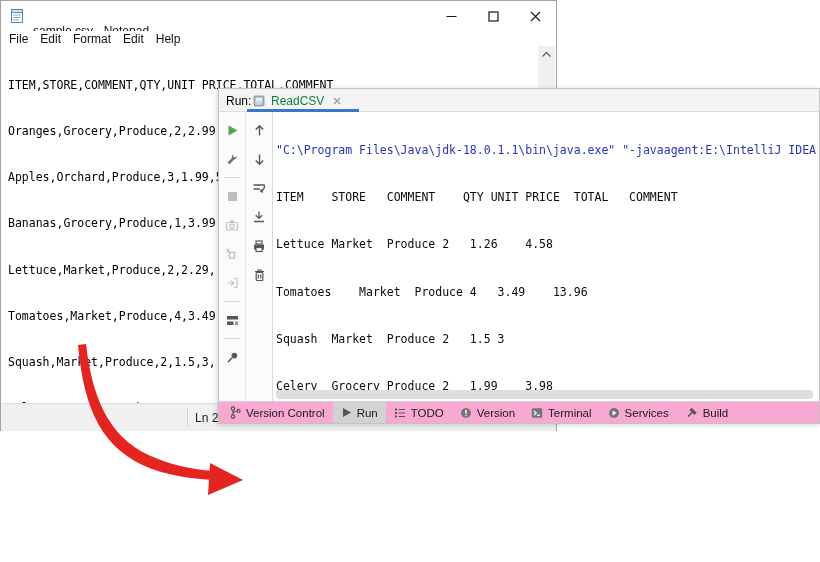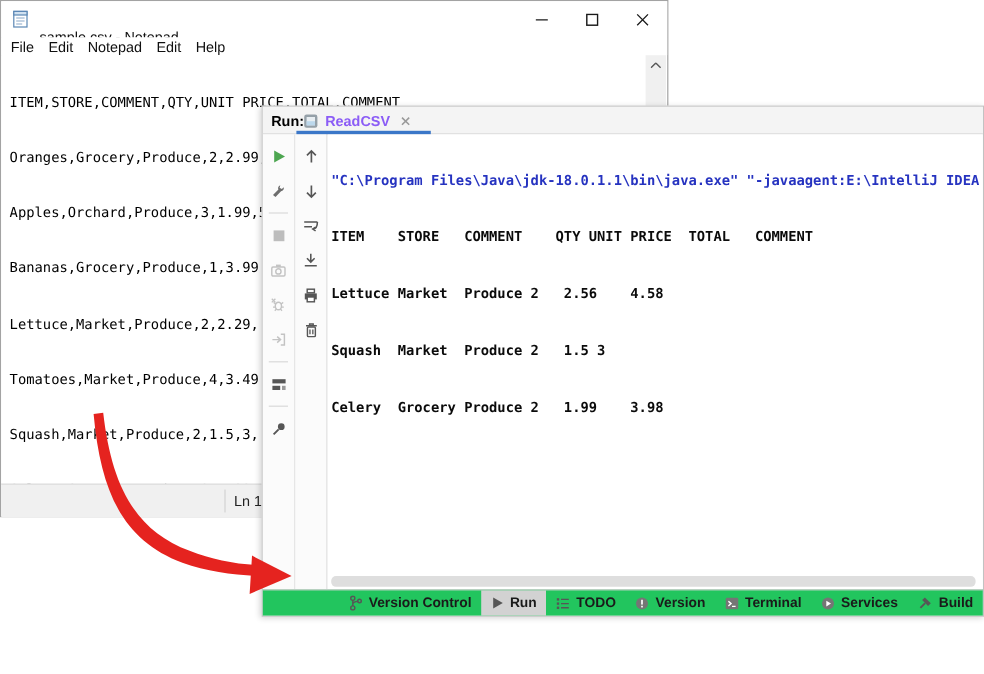--- a/index.html
+++ b/index.html
@@ -31,47 +31,47 @@
   .np-scroll-up { width:17px; height:17px; display:flex; align-items:center; justify-content:center; }
   .np-statusbar {
     position:absolute; left:0; right:0; top:402px; height:28px;
     background:#f0f0f0; border-top:1px solid #dcdcdc; font-size:12px; color:#222;
   }
   .np-status-sep { position:absolute; left:186px; top:4px; bottom:4px; width:1px; background:#d2d2d2; }
   .np-status-ln { position:absolute; left:194px; top:0; bottom:0; display:flex; align-items:center; }
 
   
   #ij {
-    position:absolute; left:218px; top:88px; width:602px; height:426px;
-    background:#fff; border:1px solid #c2c2c2; box-shadow:-1px 1px 5px rgba(0,0,0,0.18);font-weight:bold;
+    position:absolute; left:218px; top:88px; width:602px; height:336px;
+    background:#fff; border:1px solid #c2c2c2; box-shadow:-1px 1px 5px rgba(0,0,0,0.18);
   }
   .ij-header { position:absolute; left:0; top:0; right:0; height:23px; background:#f4f4f4; border-bottom:1px solid #dcdcdc; }
   .ij-run-label { position:absolute; left:7px; top:0; height:23px; display:flex; align-items:center; font-size:12px; color:#000; }
   .ij-tab { position:absolute; left:28px; top:0; height:23px; width:112px; display:flex; align-items:center; }
   .ij-tab-icon { margin-left:6px; width:12px; height:12px; }
-  .ij-tab-label { margin-left:6px; font-size:12px; color:#8b5cf6; }
+  .ij-tab-label { margin-left:6px; font-size:12px; color:#15803d; }
   .ij-tab-close { margin-left:8px; width:10px; height:10px; }
   .ij-tab-underline { position:absolute; left:28px; top:20px; width:112px; height:3px; }
   .ij-toolbar-a { position:absolute; left:0; top:23px; bottom:22px; width:26px; background:#fbfbfb; }
   .ij-toolbar-b { position:absolute; left:26px; top:23px; bottom:22px; width:27px; background:#fbfbfb; border-left:1px solid #e6e6e6; }
   .ij-gutter-line { position:absolute; left:53px; top:23px; bottom:22px; width:1px; background:#d9d9d9; }
   .tbtn { width:100%; height:22px; margin-top:7px; display:flex; align-items:center; justify-content:center; }
   .tsep { width:16px; height:1px; background:#d9d9d9; margin:7px auto 0 auto; }
   .ij-console {
     position:absolute; left:54px; top:23px; right:0; bottom:22px;
     background:#fff; overflow:hidden; padding:3px 0 0 3px;
     font-family:"DejaVu Sans Mono", monospace; font-size:11.5px;
     white-space:pre; color:#0b0b0b;
   }
   .cline { height:19.2px; }
   .ij-hscroll { position:absolute; left:57px; bottom:24px; width:537px; height:9px; background:#dedede; border-radius:4px; }
   .ij-bottombar {
     position:absolute; left:0; right:0; bottom:0; height:22px;
-    background:#22c55e; border-top:1px solid #d2d2d2;
-    display:flex; align-items:stretch; font-size:11.5px; color:#1a1a1a;justify-content:flex-end;
+    background:#f9a8d4; border-top:1px solid #d2d2d2;
+    display:flex; align-items:stretch; font-size:11.5px; color:#1a1a1a;
   }
   .bb-item { display:flex; align-items:center; gap:5px; padding:0 8px; }
   .bb-item.active { background:#d2d2d2; }
   .bb-item:first-child { margin-left:2px; }
 
   
   #arrow-layer { position:absolute; left:0; top:0; width:820px; height:562px; pointer-events:none; z-index:50; }
 </style>
 </head>
 <body>
@@ -103,21 +103,21 @@
           <svg width="11" height="11" viewBox="0 0 11 11">
               <path d="M1 1 L10 10 M10 1 L1 10" stroke="#1a1a1a" stroke-width="1.1"></path>
             </svg>
         </div>
       </div>
     </div>
 
     <div class="np-menubar">
       <span class="np-menu-item">File</span>
       <span class="np-menu-item">Edit</span>
-      <span class="np-menu-item">Notepad</span>
+      <span class="np-menu-item">Format</span>
       <span class="np-menu-item">Edit</span>
       <span class="np-menu-item">Help</span>
     </div>
 
     <div class="np-text">
       <div>ITEM,STORE,COMMENT,QTY,UNIT PRICE,TOTAL,COMMENT</div>
       <div>Oranges,Grocery,Produce,2,2.99,5.98,</div>
       <div>Apples,Orchard,Produce,3,1.99,5.97,Have coupon</div>
       <div>Bananas,Grocery,Produce,1,3.99</div>
       <div>Lettuce,Market,Produce,2,2.29,</div>
@@ -140,21 +140,21 @@
     <div class="np-scrollbar">
       <div class="np-scroll-up">
         <svg width="9" height="5" viewBox="0 0 9 5">
             <path d="M0.5 4.5 L4.5 0.5 L8.5 4.5" fill="none" stroke="#5a5a5a" stroke-width="1.2"></path>
           </svg>
       </div>
     </div>
 
     <div class="np-statusbar">
       <div class="np-status-sep"></div>
-      <div class="np-status-ln">Ln 1</div>
+      <div class="np-status-ln">Ln 2</div>
     </div>
   </div>
 
   <div id="ij">
     <div class="ij-header">
       <span class="ij-run-label">Run:</span>
       <div class="ij-tab">
         <svg class="ij-tab-icon" viewBox="0 0 12 12">
           <rect x="0.5" y="0.5" width="11" height="11" rx="2" fill="#95a0a8"></rect>
           <rect x="2.5" y="2.5" width="7" height="7" fill="#e8eef2"></rect>
@@ -258,21 +258,22 @@
           <rect x="3.2" y="4.5" width="6.6" height="8" rx="0.8" fill="none" stroke="#565656" stroke-width="1.2"></rect>
           <path d="M5.3 6.5 V10.5 M7.7 6.5 V10.5" stroke="#565656" stroke-width="1.1"></path>
         </svg>
       </div>
     </div>
     <div class="ij-gutter-line"></div>
 
     <div class="ij-console">
       <div class="cline" style="color:#2633C0">"C:\Program Files\Java\jdk-18.0.1.1\bin\java.exe" "-javaagent:E:\IntelliJ IDEA</div>
       <div class="cline">ITEM    STORE   COMMENT    QTY UNIT PRICE  TOTAL   COMMENT</div>
-      <div class="cline">Lettuce Market  Produce 2   2.56    4.58</div>
+      <div class="cline">Lettuce Market  Produce 2   1.26    4.58</div>
+      <div class="cline">Tomatoes    Market  Produce 4   3.49    13.96</div>
       <div class="cline">Squash  Market  Produce 2   1.5 3</div>
       <div class="cline">Celery  Grocery Produce 2   1.99    3.98</div>
       
       
       
       
       
       
       
       

